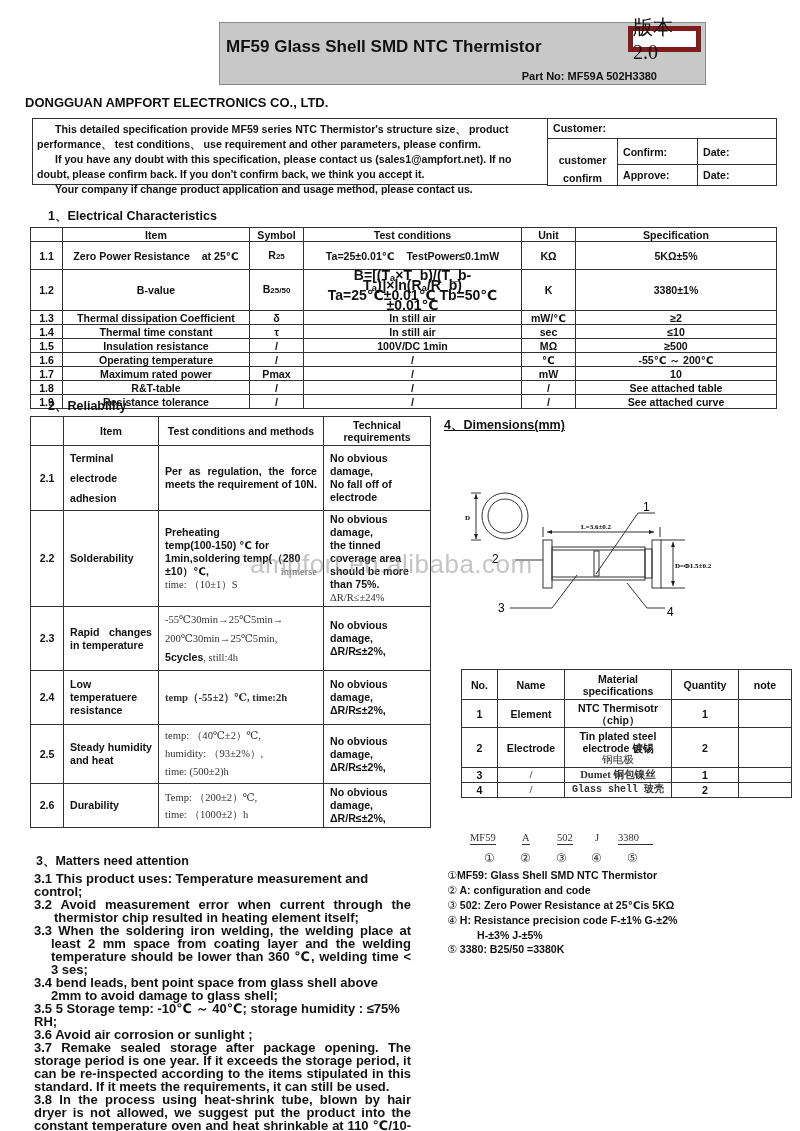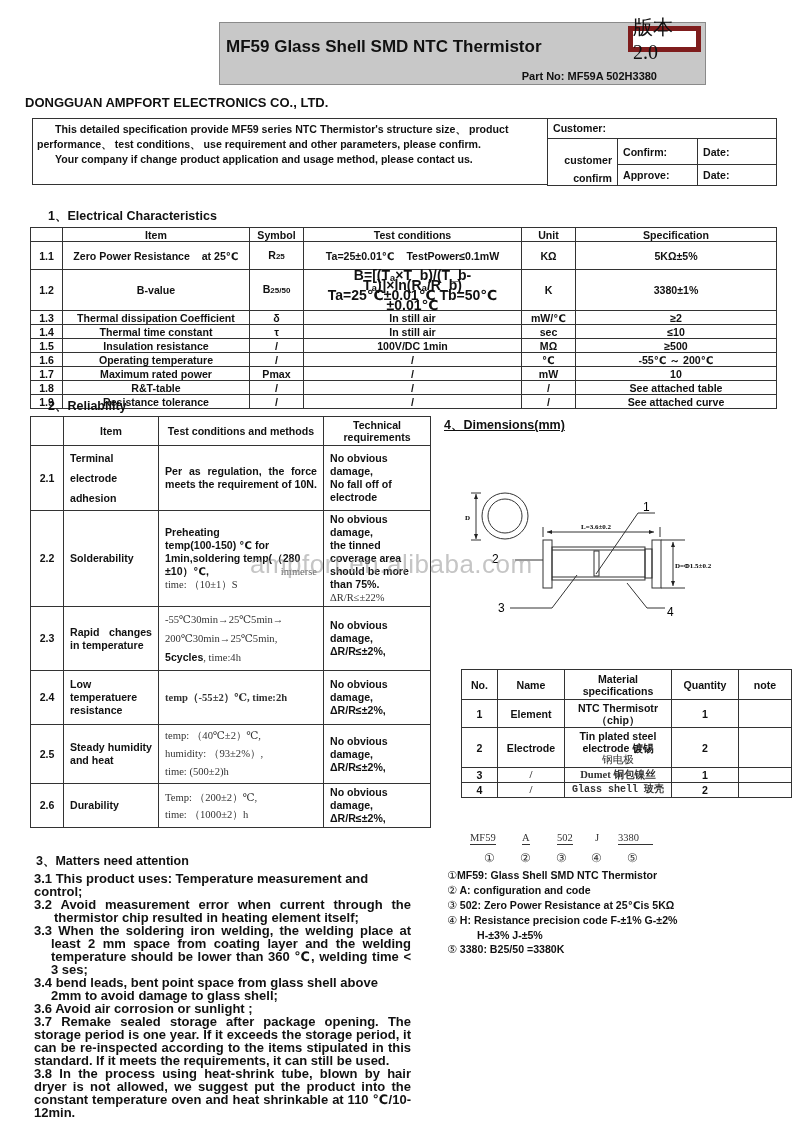--- a/index.html
+++ b/index.html
@@ -69,30 +69,31 @@
 <div id="hdr" class="abs">
   <div id="hdr-title" class="abs">MF59 Glass Shell SMD NTC Thermistor</div>
   <div id="hdr-ver" class="abs">版本 2.0</div>
   <div id="hdr-part" class="abs">Part No: MF59A 502H3380</div>
 </div>
 
 <div id="company" class="abs">DONGGUAN AMPFORT ELECTRONICS CO., LTD.</div>
 
 <div id="intro" class="abs">
   <p class="ind">This detailed specification provide MF59 series NTC Thermistor's structure size、 product performance、 test conditions、 use requirement and other parameters, please confirm.</p>
+  <p class="ind">If you have any doubt with this specification, please contact us (sales1@ampfort.net). If no doubt, please confirm back. If you don't confirm back, we think you accept it.</p>
   <p class="ind">Your company if change product application and usage method, please contact us.</p>
 </div>
 
 <table id="cust" class="abs">
   <tbody>
       <tr style="height:18px">
     <td colspan="3">Customer:</td>
   </tr>
   <tr style="height:18px">
-    <td rowspan="2" style="width:70px;text-align:right;line-height:26px;padding-top:6px;">
+    <td rowspan="2" style="width:70px;text-align:center;line-height:26px;padding-top:6px;">
       <div>customer</div>
       <div style="line-height:10px;margin-top:0px;">confirm</div>
     </td>
     <td style="width:80px">Confirm:</td>
     <td>Date:</td>
   </tr>
   <tr style="height:14px">
     <td>Approve:</td>
     <td>Date:</td>
   </tr>
@@ -231,31 +232,31 @@
     <td>Solderability</td>
     <td>
       <div>Preheating</div>
       <div class="j">temp(100-150)  ℃  for 1min,soldering temp(（280 ±10）℃,</div>
       <div class="serifsm" style="text-align:right;margin-top:-13px;color:#666">immerse</div>
       <div class="serifsm">time: （10±1）S</div>
     </td>
     <td>
       <div class="j">No obvious damage,</div>
       <div class="j">the tinned coverage area should be more than 75%.</div>
-      <div class="serifsm">ΔR/R≤±22%</div>
+      <div class="serifsm">ΔR/R≤±24%</div>
     </td>
   </tr>
 
   <tr style="height:64px">
     <td class="c">2.3</td>
     <td class="j">Rapid changes in temperature</td>
     <td style="line-height:19px">
       <div class="serif">-55℃30min→25℃5min→</div>
       <div class="serif">200℃30min→25℃5min,</div>
-      <div><span>5cycles</span><span class="serif">, time:4h</span></div>
+      <div><span>5cycles</span><span class="serif">, still:4h</span></div>
     </td>
     <td>
       <div class="j">No obvious damage,</div>
       <div>ΔR/R≤±2%,</div>
     </td>
   </tr>
 
   <tr style="height:54px">
     <td class="c">2.4</td>
     <td>
@@ -426,16 +427,17 @@
   <div class="row" style="padding-left:30px"><span>H-±3%    J-±5%</span></div>
   <div class="row"><span class="circ">⑤</span><span> 3380:  B25/50 =3380K</span></div>
 </div>
 
 <h2 class="sec" style="left:36px;top:853px;">3、Matters need attention</h2>
 <div id="matters" class="abs">
   <p class="it">3.1 This product uses: Temperature measurement and control;</p>
   <p class="it hang jus">3.2 Avoid measurement error when current through the thermistor chip resulted in heating element itself;</p>
   <p class="it hang2 jus">3.3 When the soldering iron welding, the welding place at least 2 mm space from coating layer and the welding temperature should be lower than 360 ℃, welding time &lt; 3 ses;</p>
   <p class="it hang2">3.4 bend leads, bent point space from glass shell above 2mm to avoid damage to glass shell;</p>
+  <p class="it">3.5 5 Storage temp: -10℃ ～ 40℃;  storage humidity :  ≤75% RH;</p>
   <p class="it">3.6 Avoid air corrosion or sunlight ;</p>
   <p class="it jus">3.7 Remake sealed storage after package opening. The storage period is one year. If it exceeds the storage period, it can be re-inspected according to the items stipulated in this standard. If it meets the requirements, it can still be used.</p>
   <p class="it jus">3.8 In the process using heat-shrink tube, blown by hair dryer is not allowed, we suggest put the product into the constant temperature oven and heat shrinkable at 110 ℃/10-12min.</p>
 </div>
 
 </body></html>

